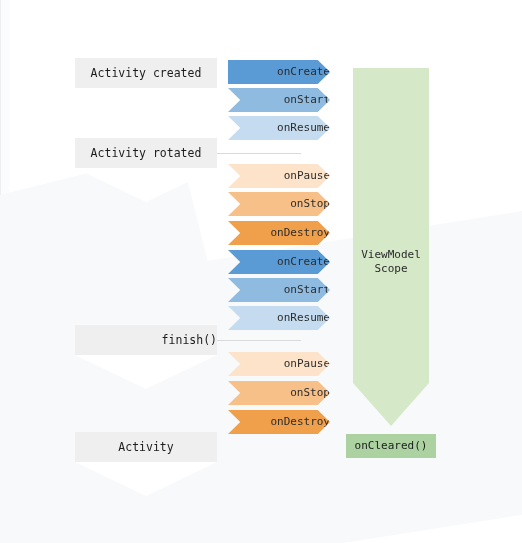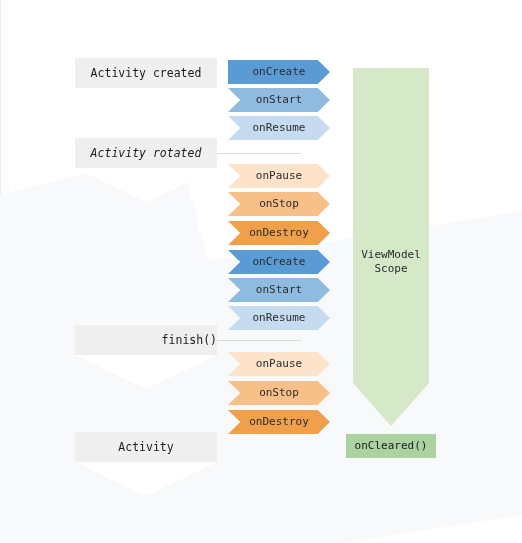--- a/index.html
+++ b/index.html
@@ -81,21 +81,21 @@
 
   
   .chev {
     position: absolute;
     left: 228px;
     width: 102px;
     height: 24px;
     color: #2b2b2b;
     font-size: 11px;
     line-height: 24px;
-    text-align: center;
+    text-align: right;
     white-space: nowrap;
   }
   
   .chev.notch {
     clip-path: polygon(0 0, 88% 0, 100% 50%, 88% 100%, 0 100%, 12% 50%);
   }
   
   .chev.flat {
     clip-path: polygon(0 0, 88% 0, 100% 50%, 88% 100%, 0 100%);
   }
@@ -142,21 +142,21 @@
 
   <div class="bg-band" id="band-lower"></div>
   <div class="bg-band" id="band-left"></div>
   <div id="band-right-edge"></div>
 
   <div id="states-layer">
       <div class="state-tail" style="left: 75px; top: 88px;"></div>
       <div class="state-label" style="left: 75px; top: 58px;">Activity created</div>
       <div class="state-tail" style="left: 75px; top: 168px;"></div>
       <div class="connector" style="left: 217px; top: 153px; width: 84px;"></div>
-      <div class="state-label" style="left: 75px; top: 138px; font-style: italic;">Activity rotated</div>
+      <div class="state-label" style="left: 75px; top: 138px;">Activity rotated</div>
       <div class="state-tail" style="left: 75px; top: 355px;"></div>
       <div class="connector" style="left: 217px; top: 340px; width: 84px;"></div>
       <div class="state-label" style="left: 75px; top: 325px; text-align: right;">finish()</div>
       <div class="state-tail" style="left: 75px; top: 462px;"></div>
       <div class="state-label" style="left: 75px; top: 432px;">Activity</div>
     </div>
 
   <div id="callbacks-layer">
       <div class="chev flat" style="top: 60px; background: rgb(91, 155, 213);">onCreate</div>
       <div class="chev notch" style="top: 88px; background: rgb(143, 187, 224);">onStart</div>

